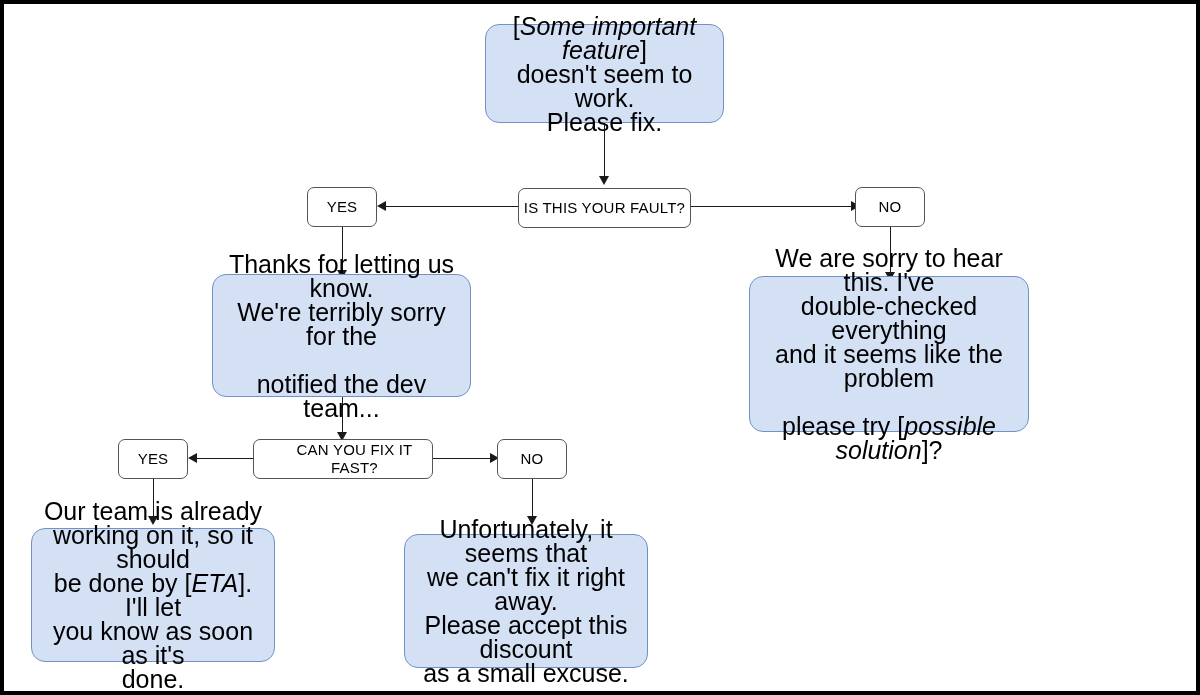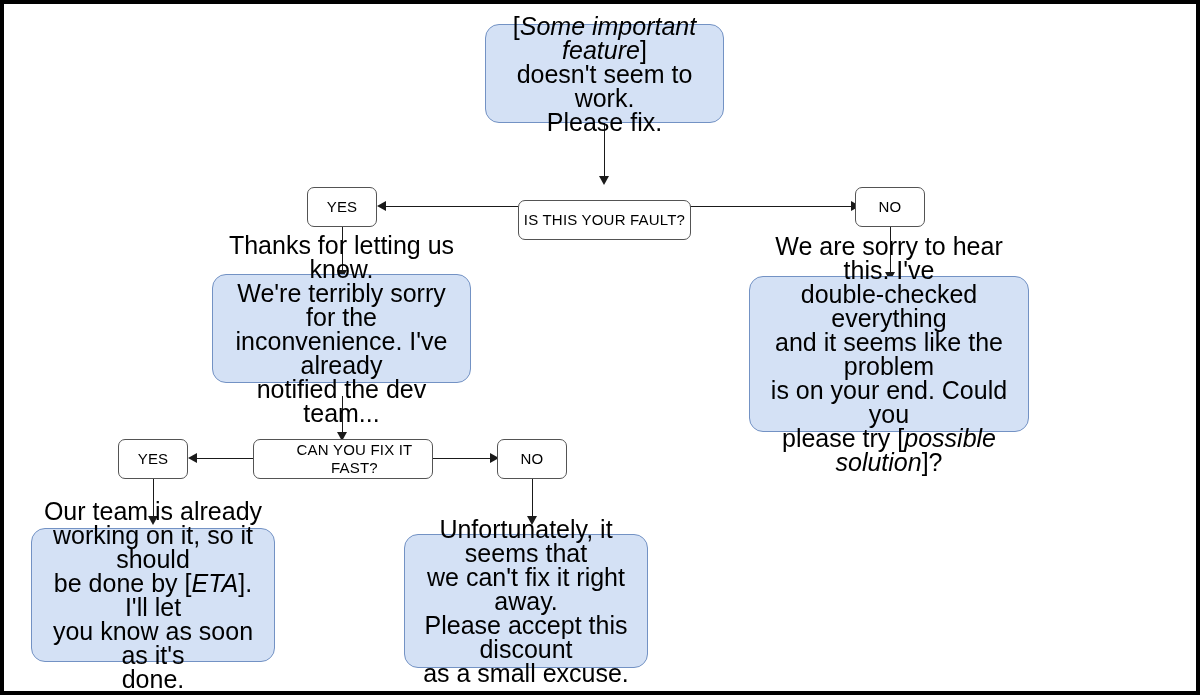--- a/index.html
+++ b/index.html
@@ -129,38 +129,38 @@
     <div class="vline" style="left:149px; top:474px; height:42px;"></div>
     <div class="arrow-down" style="left:144px; top:512px;"></div>
 
     <div class="vline" style="left:528px; top:474px; height:42px;"></div>
     <div class="arrow-down" style="left:523px; top:512px;"></div>
 
     <div class="node msg" style="left:481px; top:20px; width:239px; height:99px;">
       <span class="txt"><span>[</span><i>Some important feature</i><span>]</span><br><span>doesn't seem to work.</span><br><span>Please fix.</span></span>
     </div>
 
-    <div class="node rect" style="left:514px; top:196px; width:173px; height:40px;align-items:center;">
+    <div class="node rect" style="left:514px; top:184px; width:173px; height:40px;align-items:center;">
       <span>IS THIS YOUR FAULT?</span>
     </div>
 
     <div class="node rect" style="left:303px; top:183px; width:70px; height:40px;">
       <span>YES</span>
     </div>
 
     <div class="node rect" style="left:851px; top:183px; width:70px; height:40px;">
       <span>NO</span>
     </div>
 
-    <div class="node msg" style="left:208px; top:270px; width:259px; height:109px;">
-      <span class="txt"><span>Thanks for letting us know.</span><br><span>We're terribly sorry for the</span><br><span>inconvenience. I've already</span><br><span>notified the dev team...</span></span>
+    <div class="node msg" style="left:208px; top:270px; width:259px; height:123px;">
+      <span class="txt"><span>Thanks for letting us know.</span><br><span>We're terribly sorry for the</span><br><br><span>notified the dev team...</span></span>
     </div>
 
     <div class="node msg" style="left:745px; top:272px; width:280px; height:156px;">
-      <span class="txt"><span>We are sorry to hear this. I've</span><br><span>double-checked everything</span><br><span>and it seems like the problem</span><br><span>is on your end. Could you</span><br><span>please try [</span><i>possible solution</i><span>]?</span></span>
+      <span class="txt"><span>We are sorry to hear this. I've</span><br><span>double-checked everything</span><br><span>and it seems like the problem</span><br><br><span>please try [</span><i>possible solution</i><span>]?</span></span>
     </div>
 
     <div class="node rect" style="left:249px; top:435px; width:180px; height:40px;padding-left:23px;">
       <span>CAN YOU FIX IT FAST?</span>
     </div>
 
     <div class="node rect" style="left:114px; top:435px; width:70px; height:40px;">
       <span>YES</span>
     </div>
 

